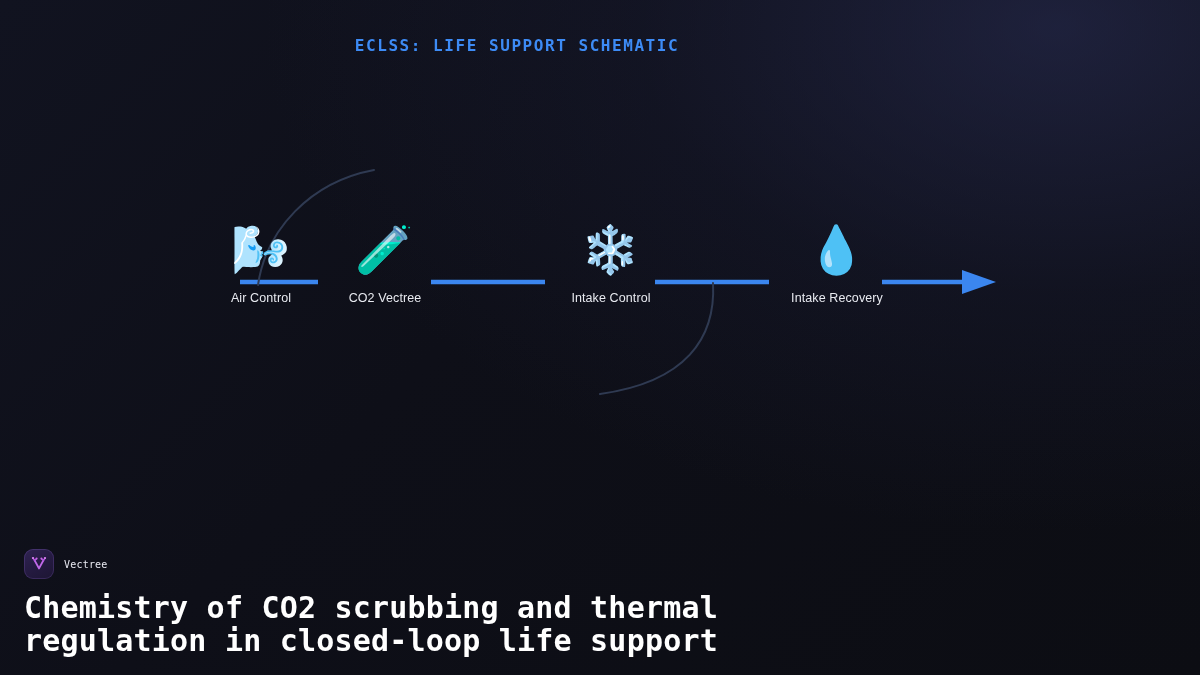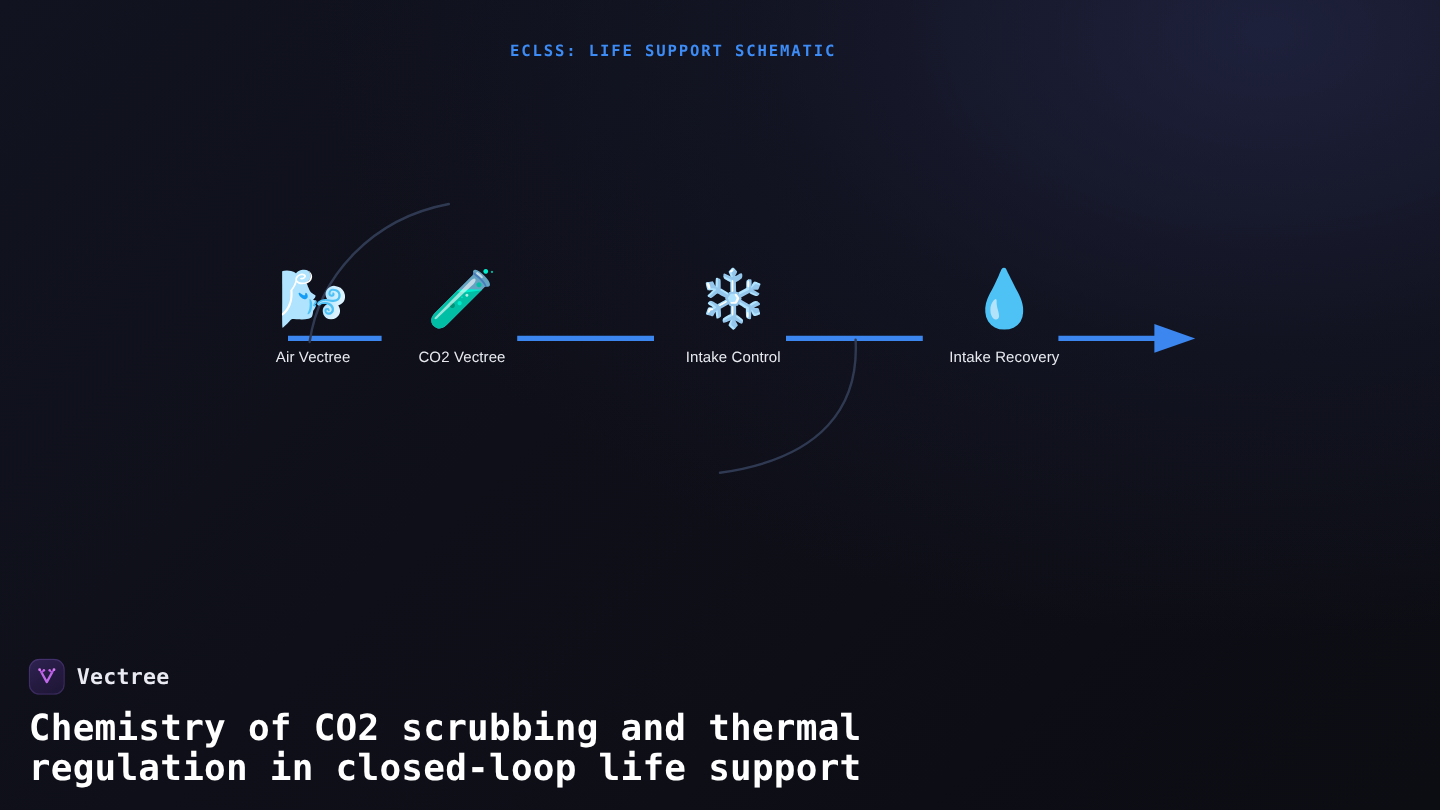--- a/index.html
+++ b/index.html
@@ -25,25 +25,24 @@
   }
 
   
   .schematic-title {
     position: absolute;
     top: 36px;
     left: 0;
     width: 1034px;
     text-align: center;
     font-family: "DejaVu Sans Mono", "Liberation Mono", monospace;
-    font-size: 13px;
+    font-size: 16px;
     font-weight: bold;
     letter-spacing: 1.55px;
     color: #3d8bf5;
-    margin-left: 44px;
   }
 
   
   .diagram {
     position: absolute;
     left: 0;
     top: 0;
     width: 1200px;
     height: 460px;
   }
@@ -98,22 +97,22 @@
     border-radius: 9px;
     background: linear-gradient(150deg, #2f2352 0%, #241a40 55%, #1d1633 100%);
     box-shadow: inset 0 0 0 1px rgba(150,110,220,0.22);
     display: flex;
     align-items: center;
     justify-content: center;
     flex: 0 0 auto;
   }
   .brand-name {
     font-family: "DejaVu Sans Mono", "Liberation Mono", monospace;
-    font-size: 18px;
-    font-weight: bold;
+    font-size: 10px;
+    font-weight: normal;
     color: #e9eaf2;
     letter-spacing: 0.2px;
   }
   .headline {
     font-family: "DejaVu Sans Mono", "Liberation Mono", monospace;
     font-size: 30px;
     font-weight: bold;
     line-height: 32.5px;
     color: #ffffff;
     letter-spacing: 0.2px;
@@ -148,21 +147,21 @@
       <line x1="882" y1="282" x2="968" y2="282" stroke="#3b86ef" stroke-width="4.5" stroke-linecap="butt"></line>
       <polygon points="962,270 996,282 962,294" fill="#3b86ef"></polygon>
 
       <path d="M 258 285 C 266 230 310 182 374 170" fill="none" stroke="#2f3a52" stroke-width="2" stroke-linecap="round"></path>
 
       <path d="M 713 283 C 716 338 686 382 600 394" fill="none" stroke="#2f3a52" stroke-width="2" stroke-linecap="round"></path>
     </svg>
 
     <div class="node" style="left:186px; top:222px;">
       <span class="node-icon">🌬️</span>
-      <span class="node-label">Air Vectree</span>
+      <span class="node-label">Air Control</span>
     </div>
 
     <div class="node" style="left:310px; top:222px;">
       <span class="node-icon">🧪</span>
       <span class="node-label">CO2 Vectree</span>
     </div>
 
     <div class="node" style="left:536px; top:222px;">
       <span class="node-icon">❄️</span>
       <span class="node-label">Intake Control</span>

